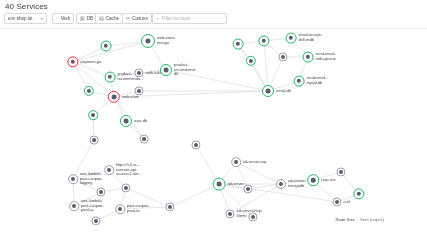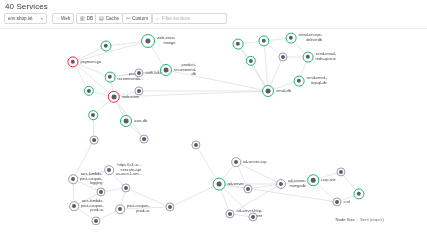--- a/index.html
+++ b/index.html
@@ -2,21 +2,21 @@
 <html><head>
 <meta charset="utf-8">
 <style>
   html,body{margin:0;padding:0;}
   body{
     width:427px;height:225px;overflow:hidden;
     background:#ffffff;
     font-family:"Liberation Sans", sans-serif;
     -webkit-font-smoothing:antialiased;
   }
-  #app{position:relative;width:387px;height:225px;background:#fff;text-align:right;}
+  #app{position:relative;width:387px;height:225px;background:#fff;}
 
   
   #page-title{
     position:absolute;left:5px;top:2px;
     font-size:8px;color:#3a3a46;letter-spacing:.1px;
   }
   #toolbar{
     position:absolute;left:0;top:13px;width:427px;height:13px;
   }
   .tb-ctl{

